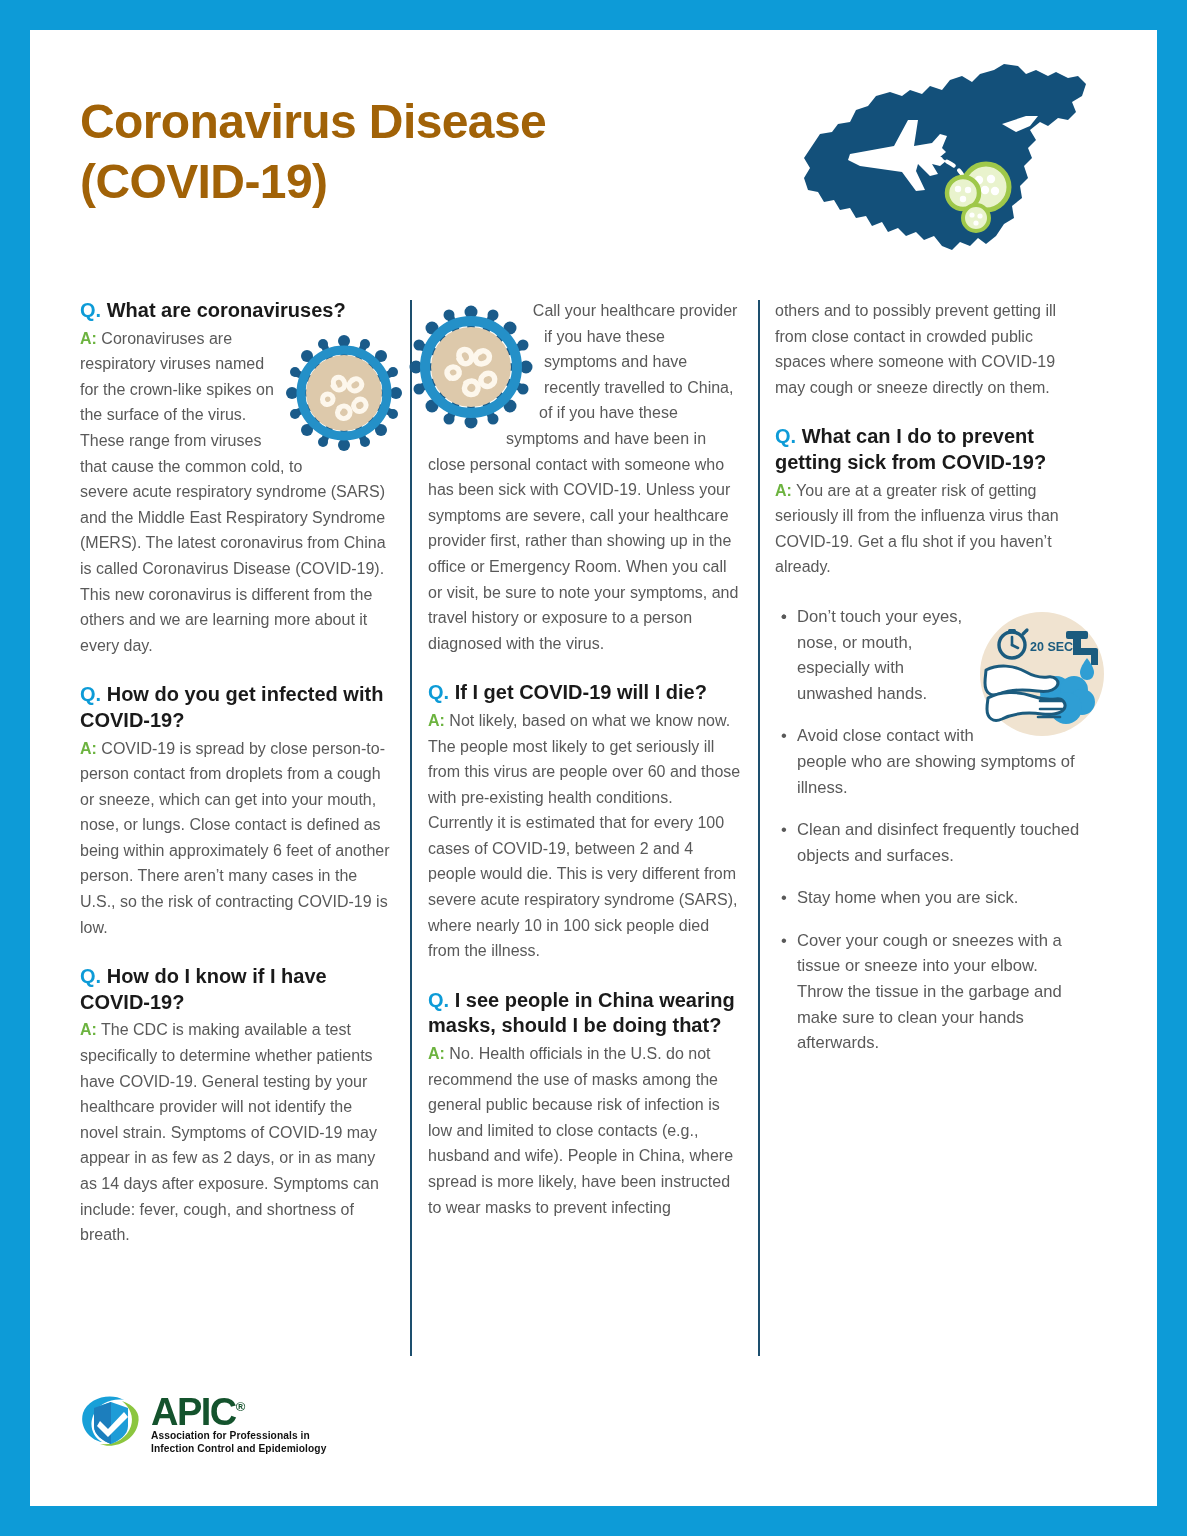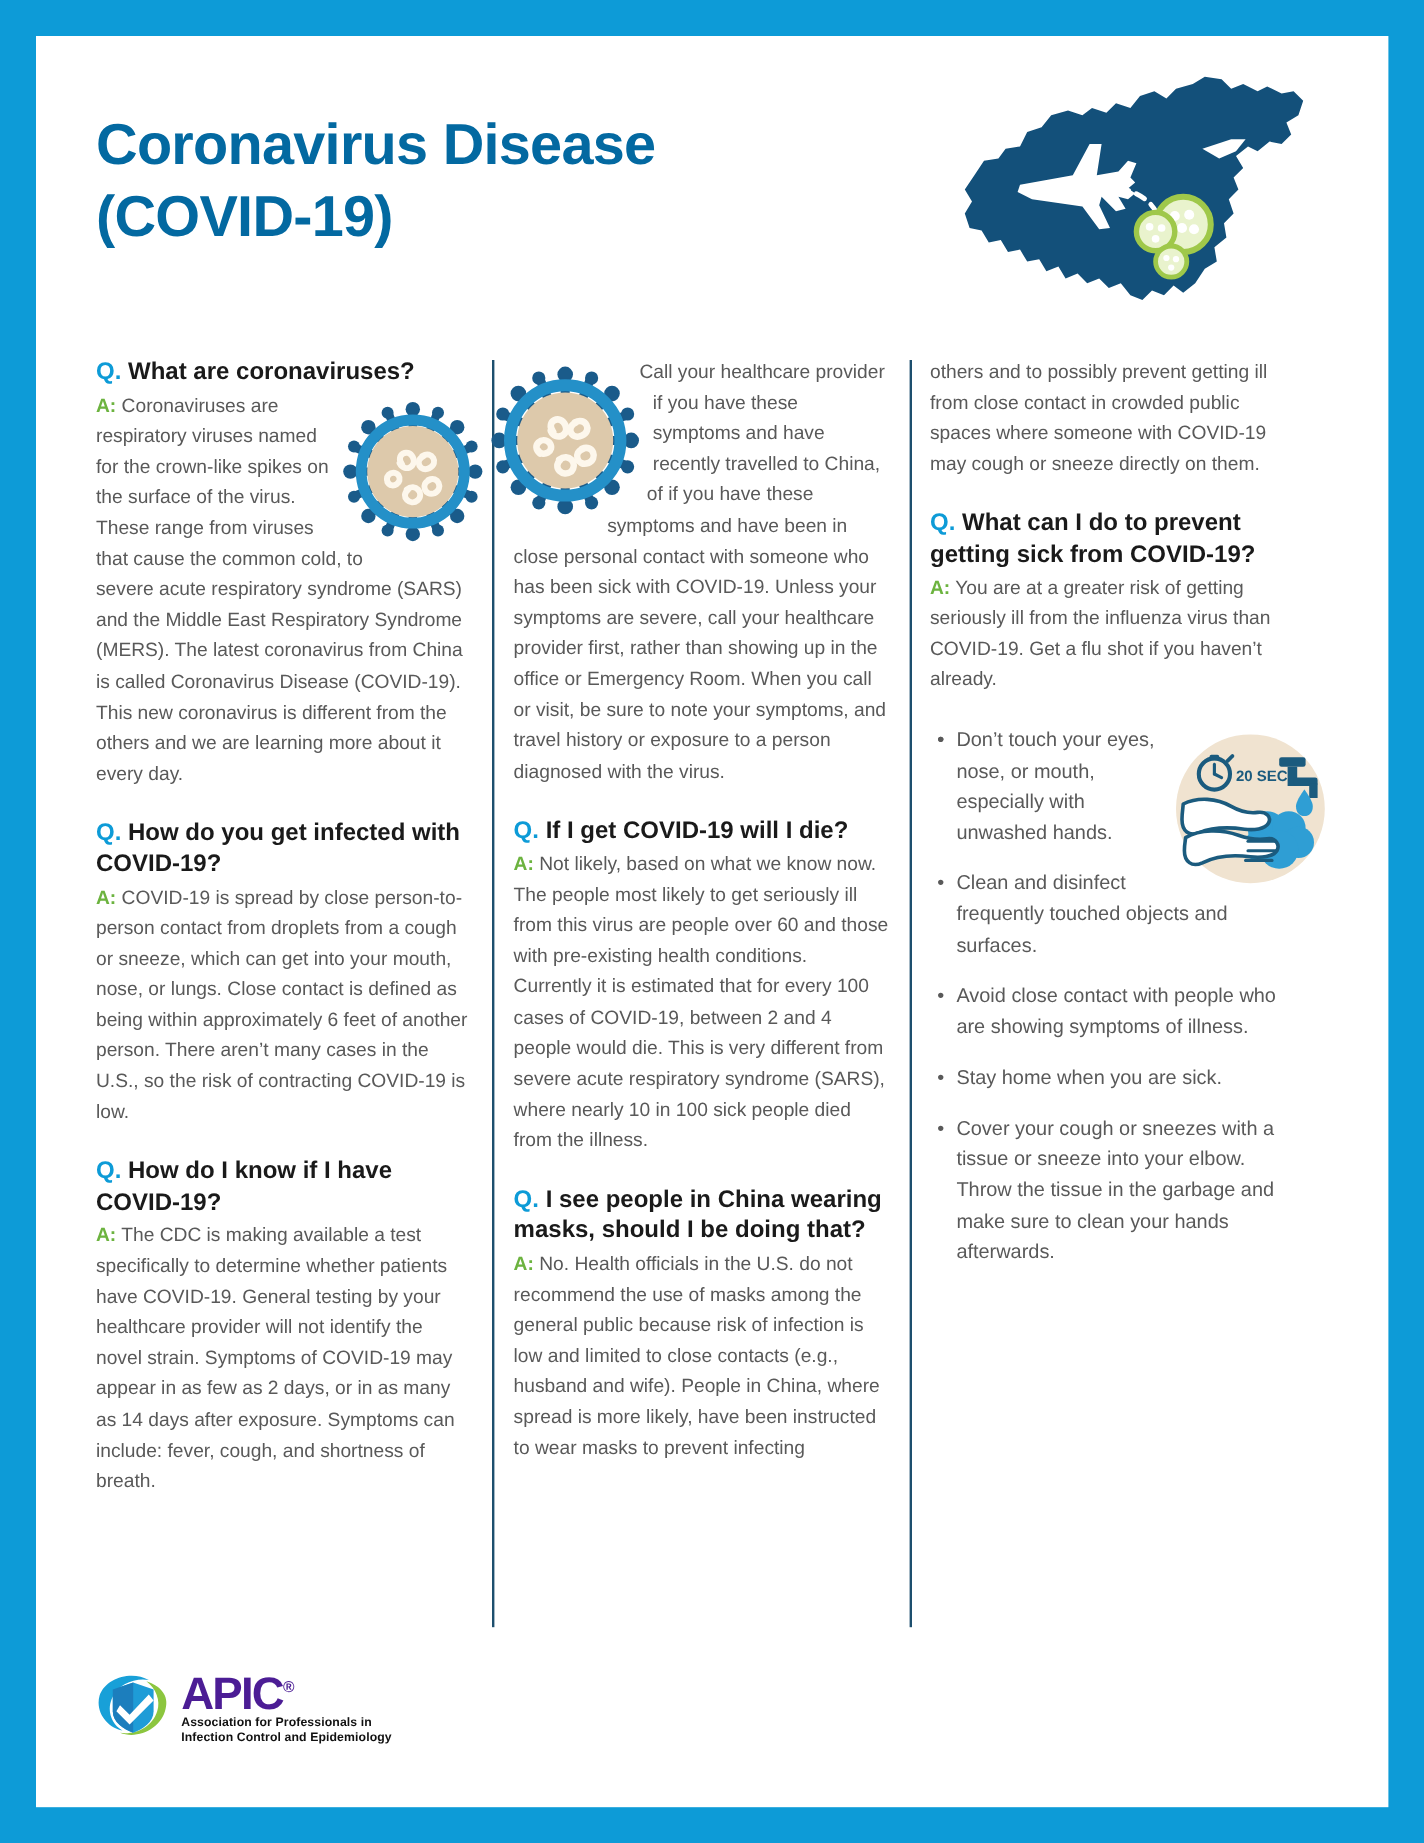--- a/index.html
+++ b/index.html
@@ -16,21 +16,21 @@
     background:#ffffff;
     overflow:hidden;
   }
 
   
   .header{position:absolute;left:0;top:0;width:100%;height:268px;}
   .title{
     position:absolute;left:50px;top:62px;
     font-size:48px;line-height:1.24;
     font-weight:bold;
-    color:#0369a1;
+    color:#a16207;
     letter-spacing:-0.6px;
     font-family:"Liberation Sans", sans-serif;
   }
   .title .line2{display:block;}
 
   .map-wrap{position:absolute;left:760px;top:30px;width:320px;height:200px;}
 
   
   .cols{position:absolute;left:0;top:268px;width:100%;height:1070px;}
   .col{position:absolute;top:0;width:313px;}
@@ -89,21 +89,21 @@
     color:#595959;font-size:16.6px;
   }
 
   
   .footer{position:absolute;left:0;bottom:0;width:100%;height:138px;}
   .logo{position:absolute;left:50px;top:22px;display:flex;align-items:flex-start;}
   .logo-mark{width:62px;height:62px;flex:0 0 62px;}
   .logo-text{margin-left:9px;padding-top:4px;}
   .logo-word{
     font-size:38px;font-weight:bold;letter-spacing:-1.5px;
-    color:#4c1d95;line-height:0.95;font-family:"Liberation Sans", sans-serif;
+    color:#14532d;line-height:0.95;font-family:"Liberation Sans", sans-serif;
   }
   .logo-word sup{font-size:13px;vertical-align:super;}
   .logo-tag{
     margin-top:4px;
     font-size:10.2px;line-height:12.4px;font-weight:bold;
     color:#111111;letter-spacing:0.1px;
     font-family:"Liberation Sans", sans-serif;
   }
 </style>
 </head>
@@ -358,22 +358,22 @@
               </g>
               <g stroke="#1b5b7e" stroke-width="2.6" stroke-linecap="round">
                 <line x1="62" y1="91" x2="84" y2="91"></line>
                 <line x1="62" y1="99" x2="86" y2="99"></line>
                 <line x1="60" y1="107" x2="82" y2="107"></line>
               </g>
             </svg>
           </span>
         </li>
         <li><span>Don’t touch your eyes, nose, or mouth, especially with unwashed hands.</span></li>
+        <li><span>Avoid close contact with people who are showing symptoms of illness.</span></li>
         <li><span>Clean and disinfect frequently touched objects and surfaces.</span></li>
-        <li><span>Avoid close contact with people who are showing symptoms of illness.</span></li>
         <li><span>Stay home when you are sick.</span></li>
         <li><span>Cover your cough or sneezes with a tissue or sneeze into your elbow. Throw the tissue in the garbage and make sure to clean your hands afterwards.</span></li>
       </ul>
 
     </div>
 
   </div>
 
   <div class="footer">
     <div class="logo">

